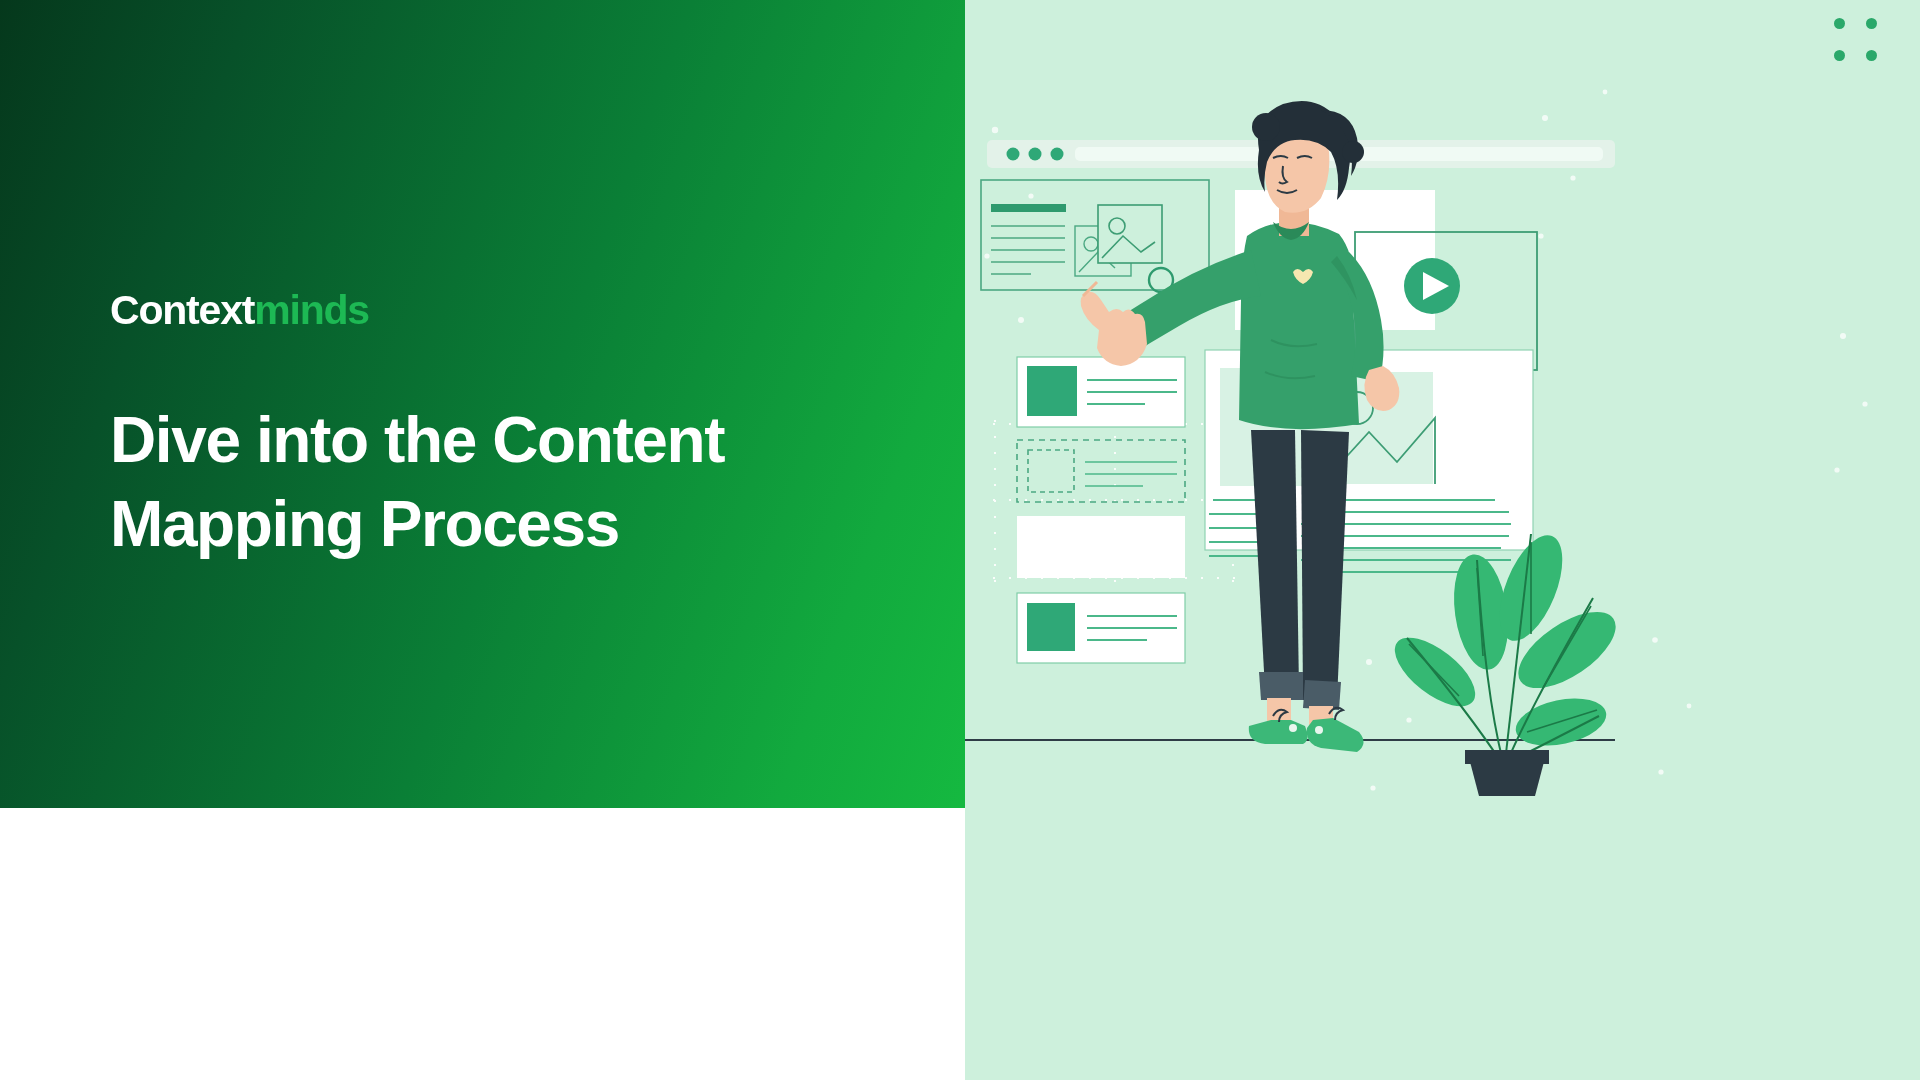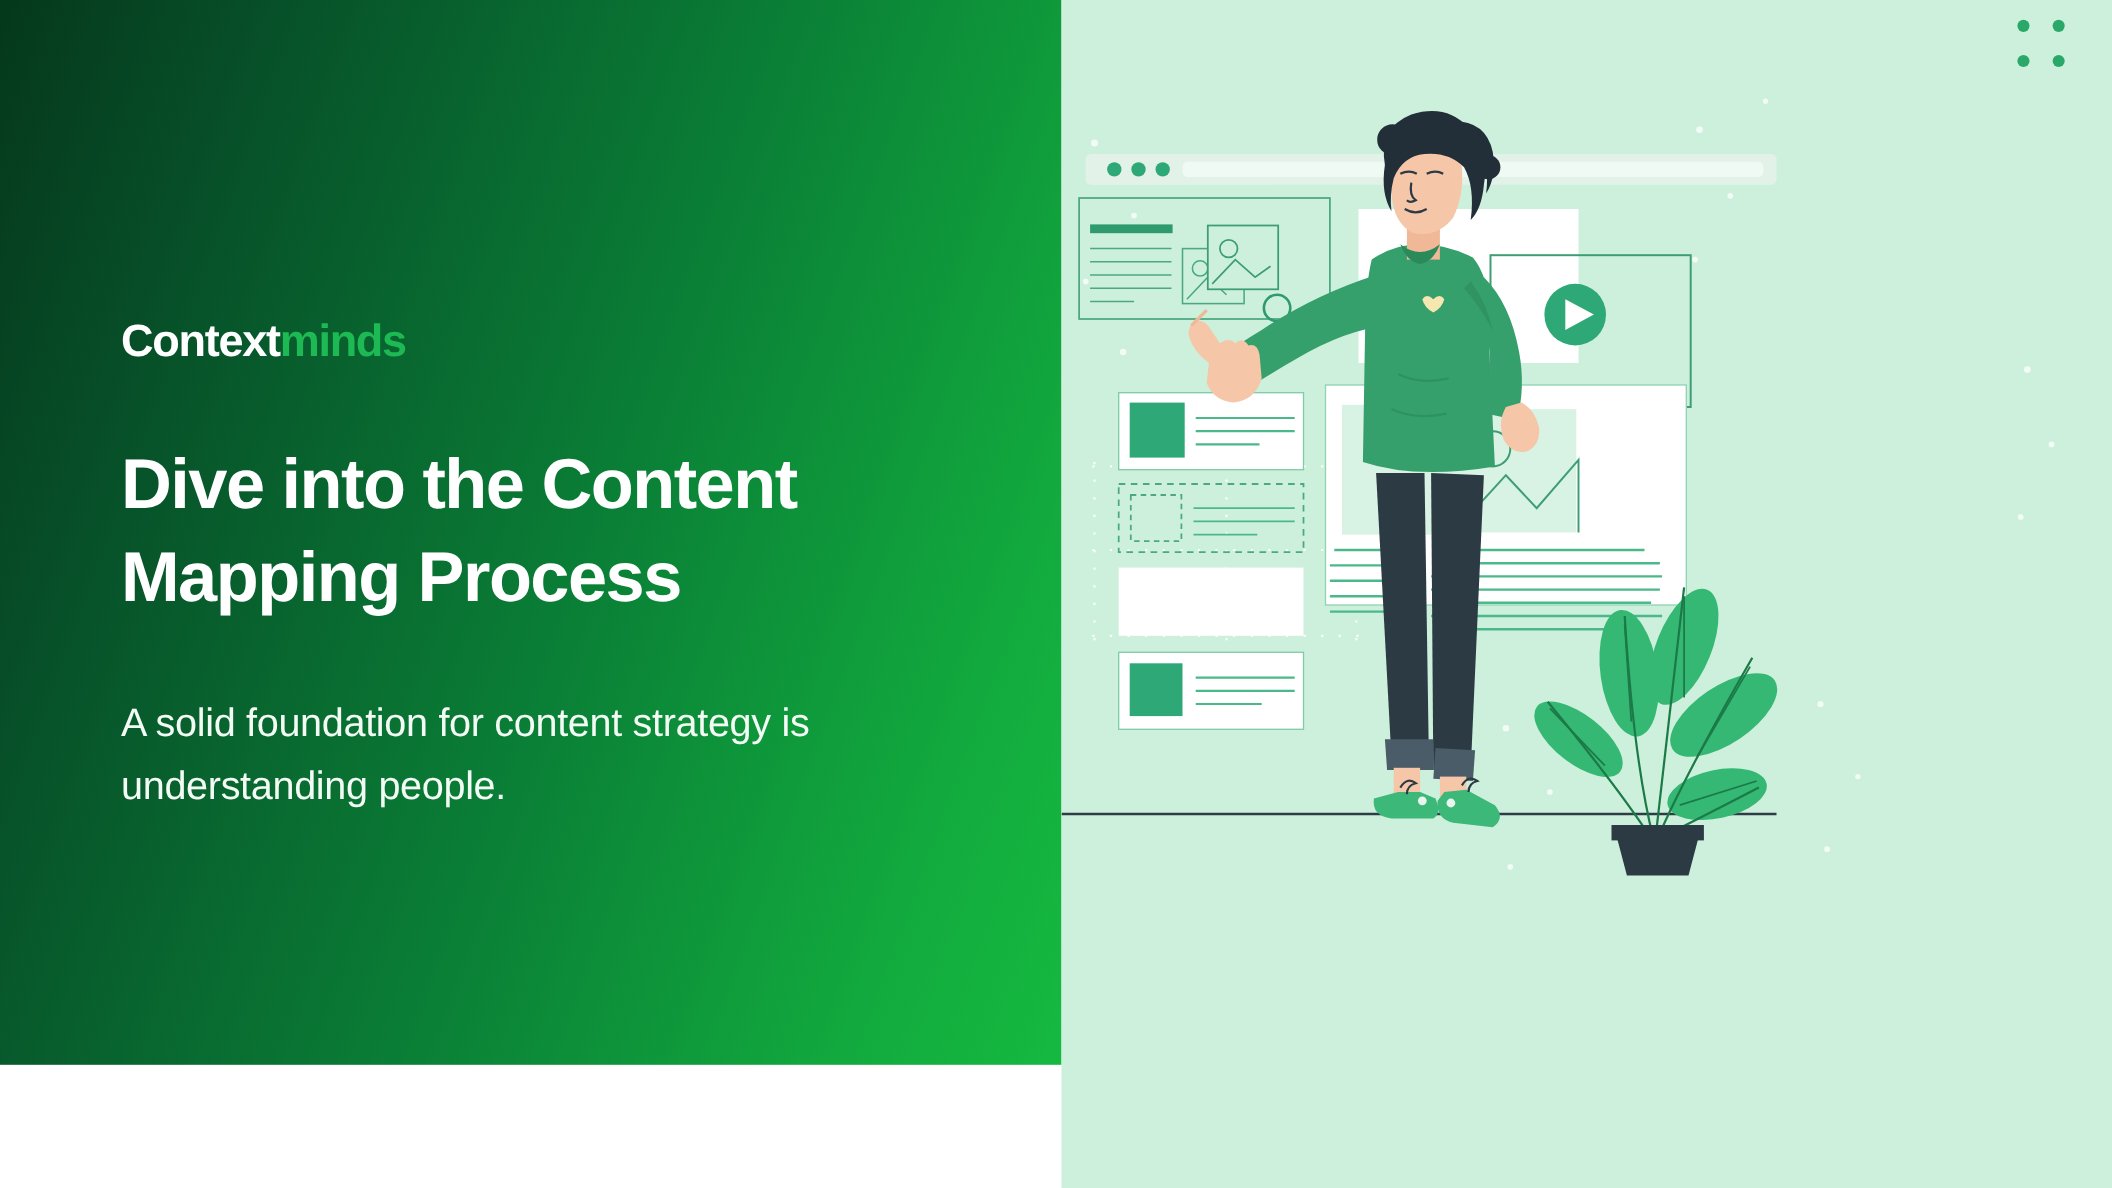--- a/index.html
+++ b/index.html
@@ -17,21 +17,21 @@
     position: relative;
     width: 1920px;
     height: 1080px;
     display: flex;
   }
 
   
   #left-panel {
     position: relative;
     width: 965px;
-    height: 968px;
+    height: 808px;
     background: linear-gradient(115deg,
         #043a1c 0%,
         #07insert 0%,
         #064a24 18%,
         #0a7b35 52%,
         #13ae3f 88%,
         #16b93f 100%);
     background: linear-gradient(110deg, #05381c 0%, #075129 20%, #0a7f36 55%, #12aa3e 85%, #15b940 100%);
     flex: 0 0 965px;
     overflow: hidden;
@@ -108,21 +108,20 @@
 
   <div id="left-panel">
     <div id="left-content">
 
       <div id="logo">
         <span class="logo-a">Context</span><span class="logo-b">minds</span>
       </div>
 
       <h1 id="headline">Dive into the Content Mapping Process</h1>
 
-      <p id="subheadline">A solid foundation for content strategy is understanding people.</p>
 
     </div>
   </div>
 
   <div id="right-panel">
 
     <div class="corner-dots">
       <i></i>
       <i></i>
       <i></i>

